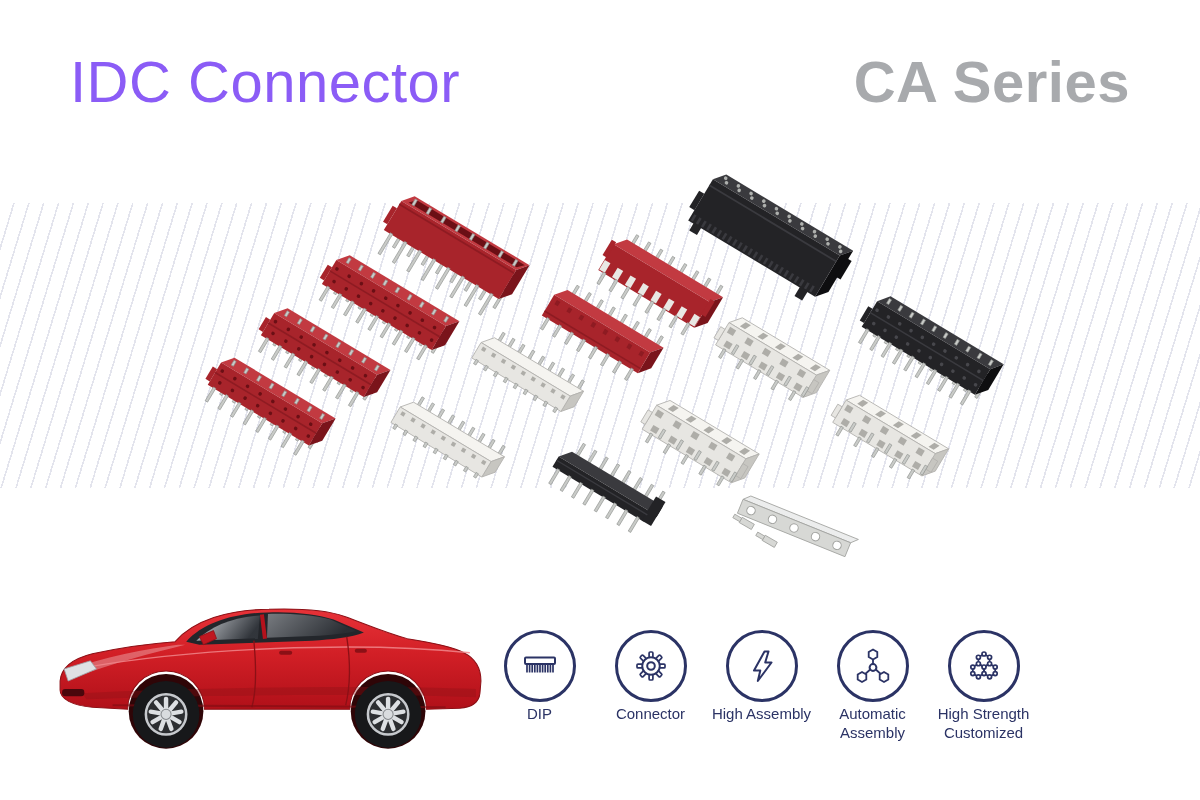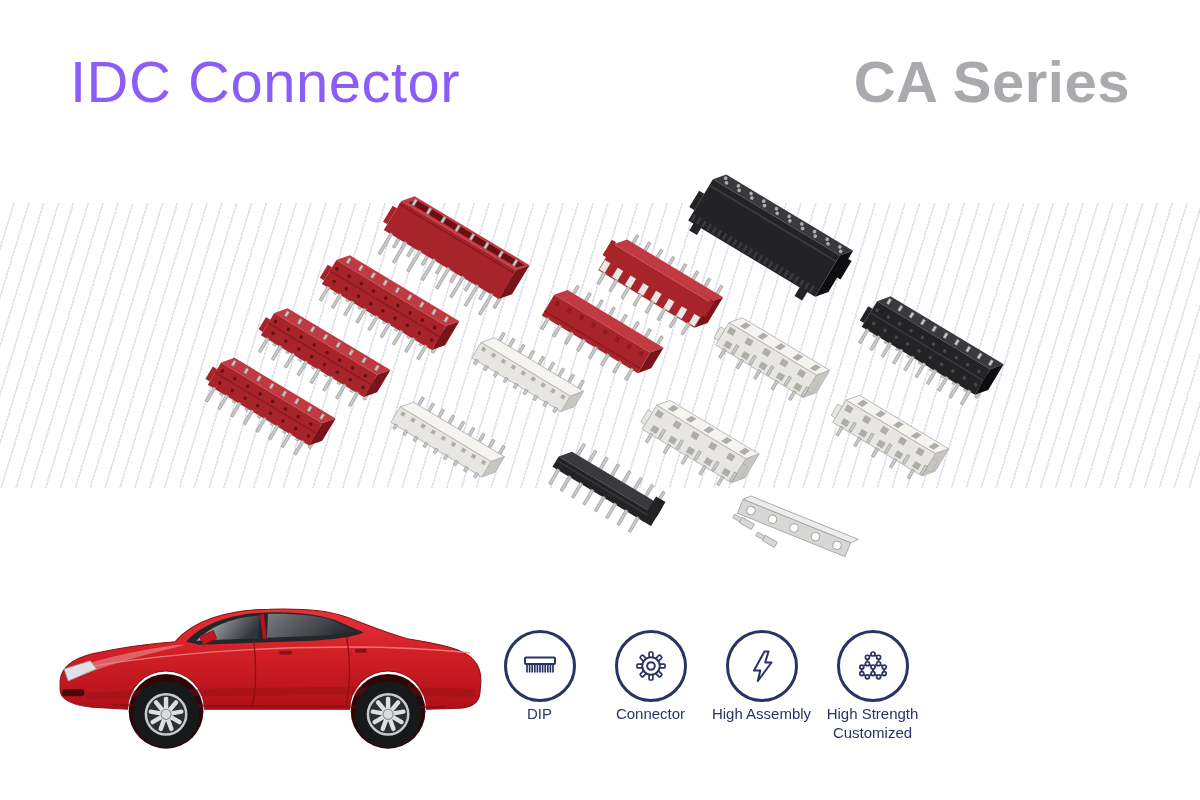--- a/index.html
+++ b/index.html
@@ -743,20 +743,33 @@
 
     <div class="feature">
       <div class="fcircle">
         <svg class="fglyph" viewBox="0 0 44 44">
           <path d="M24.5,7.5 L14,26.5 h6.3 L17.8,37 L31.5,18.5 h-6.3 L28.5,7.5 Z" fill="none" stroke="#2b3365" stroke-width="2" stroke-linejoin="round"></path>
         </svg>
       </div>
       <div class="flabel">High Assembly</div>
     </div>
 
+    <div class="feature">
+      <div class="fcircle">
+        <svg class="fglyph" viewBox="0 0 44 44">
+          <path d="M22,23 L22,12 M22,23 L12,32 M22,23 L32,32" stroke="#2b3365" stroke-width="1.8"></path>
+          <polygon points="22,5.5 26.3,8 26.3,13 22,15.5 17.7,13 17.7,8" fill="#fff" stroke="#2b3365" stroke-width="1.8"></polygon>
+          <polygon points="11,28 15.3,30.5 15.3,35.5 11,38 6.7,35.5 6.7,30.5" fill="#fff" stroke="#2b3365" stroke-width="1.8"></polygon>
+          <polygon points="33,28 37.3,30.5 37.3,35.5 33,38 28.7,35.5 28.7,30.5" fill="#fff" stroke="#2b3365" stroke-width="1.8"></polygon>
+          <circle cx="22" cy="23.5" r="3.4" fill="#fff" stroke="#2b3365" stroke-width="2"></circle>
+        </svg>
+      </div>
+      <div class="flabel">Automatic
+Assembly</div>
+    </div>
 
     <div class="feature">
       <div class="fcircle">
         <svg class="fglyph" viewBox="0 0 44 44">
           <g transform="translate(0,3)" fill="none" stroke="#2b3365" stroke-width="1.7">
             <polygon points="22,7 27.6,10.25 27.6,16.75 22,20 16.4,16.75 16.4,10.25"></polygon>
             <polygon points="16.4,16.8 22,20.05 22,26.55 16.4,29.8 10.8,26.55 10.8,20.05"></polygon>
             <polygon points="27.6,16.8 33.2,20.05 33.2,26.55 27.6,29.8 22,26.55 22,20.05"></polygon>
             <g fill="#fff">
               <circle cx="22" cy="7" r="2"></circle>

